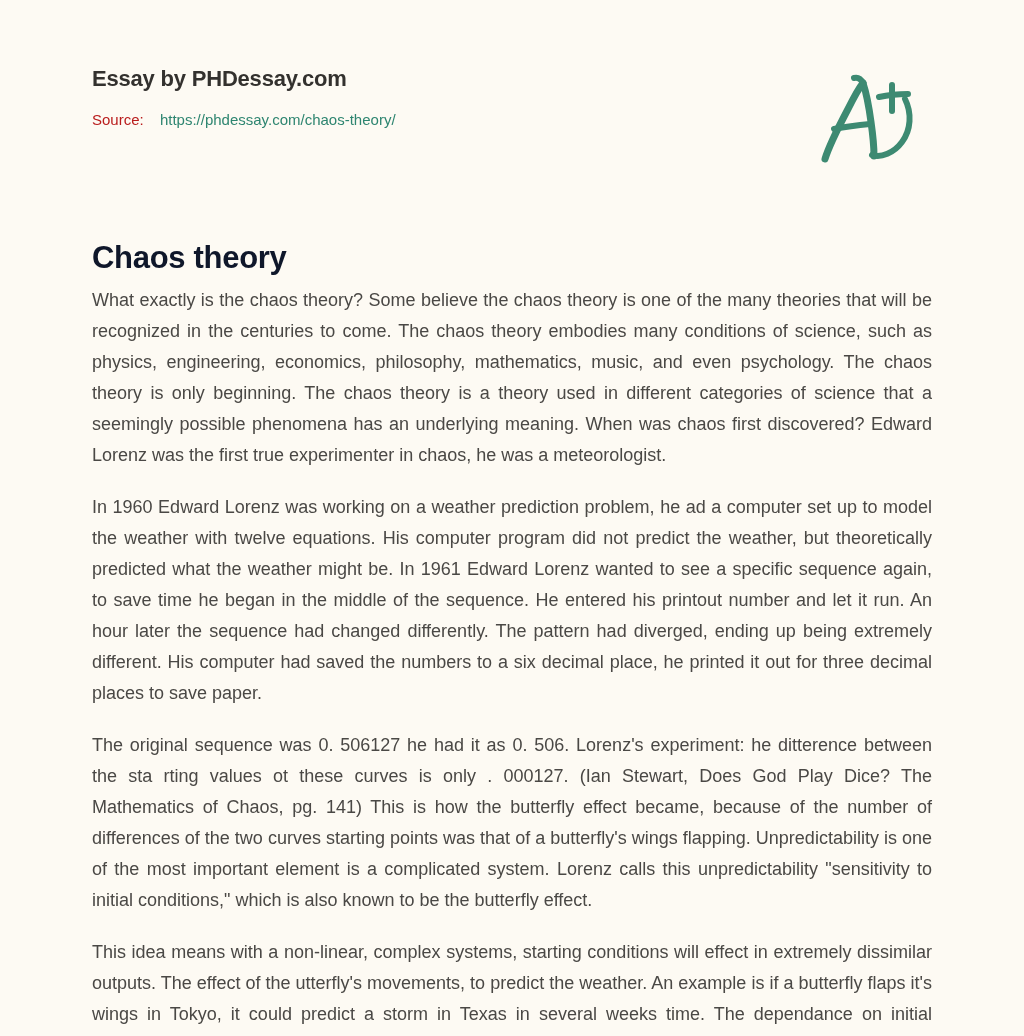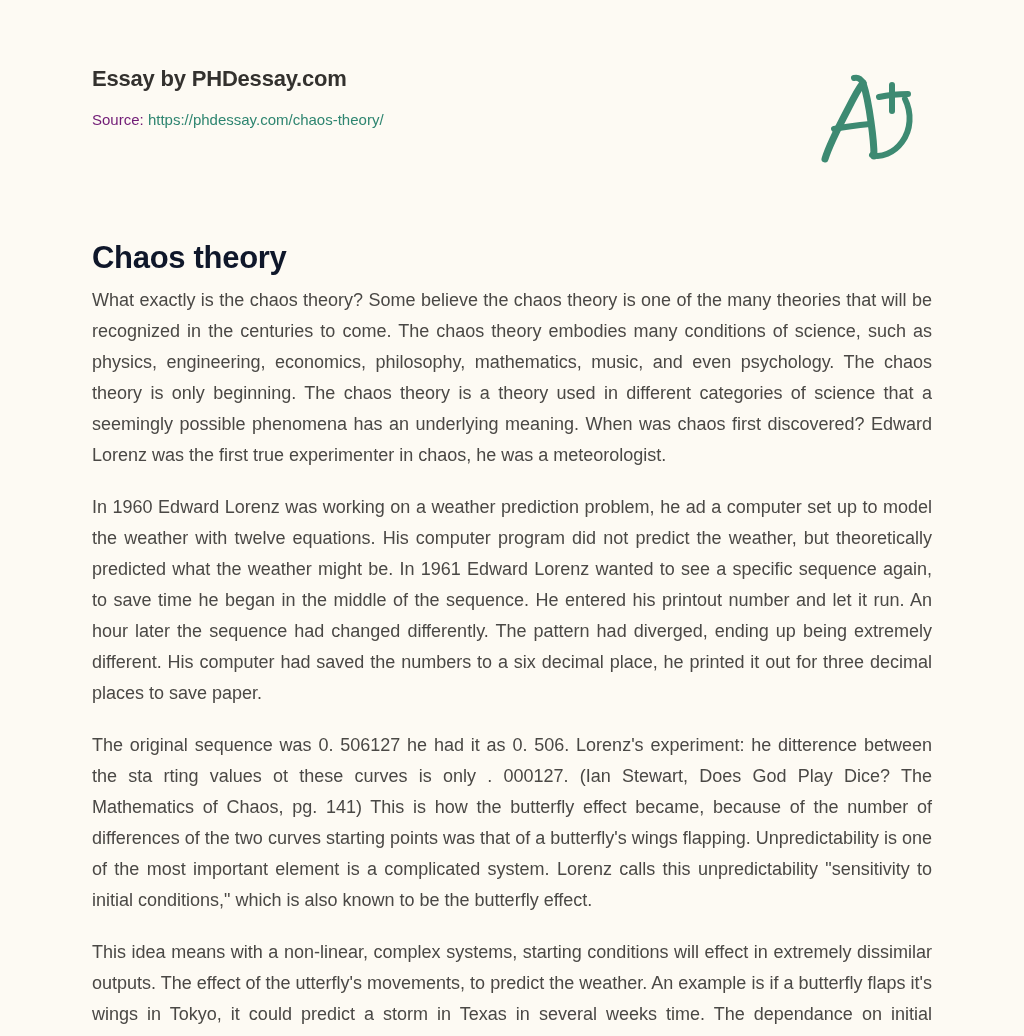--- a/index.html
+++ b/index.html
@@ -37,25 +37,26 @@
     line-height: 1.2;
     white-space: nowrap;
   }
   .source-line {
     margin-top: 18px;
     font-size: 15px;
     line-height: 1.3;
     white-space: nowrap;
   }
   .source-label {
-    color: #701a75;
+    color: #b91c1c;
   }
   .source-url {
     color: #2e8570;
     text-decoration: none;
+    margin-left: 12px;
   }
 
   
   .logo {
     position: absolute;
     left: 812px;
     top: 66px;
     width: 110px;
     height: 100px;
   }

